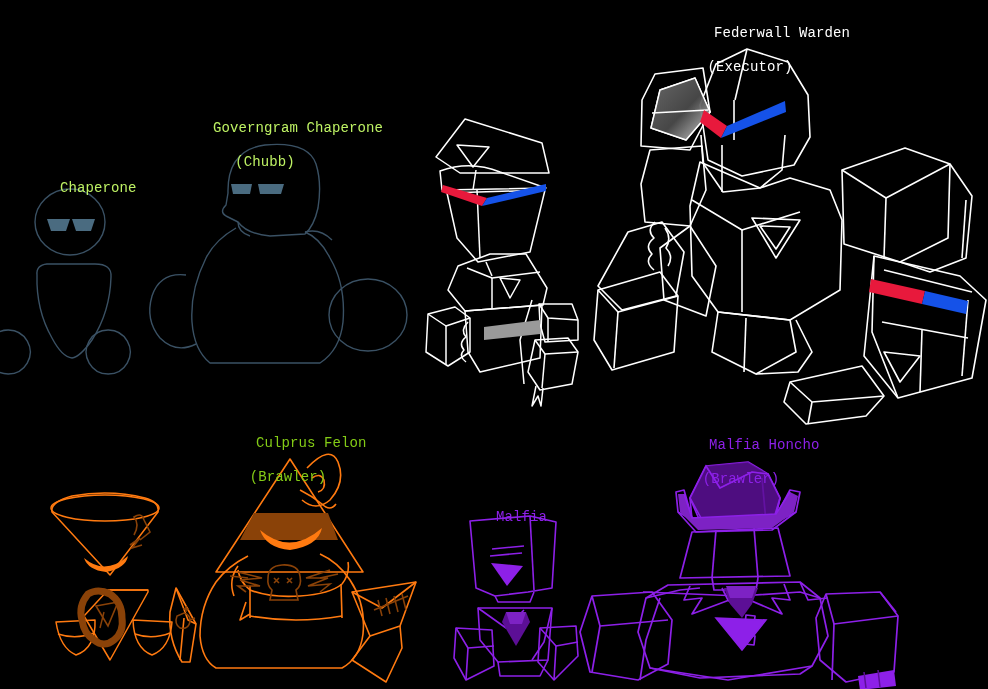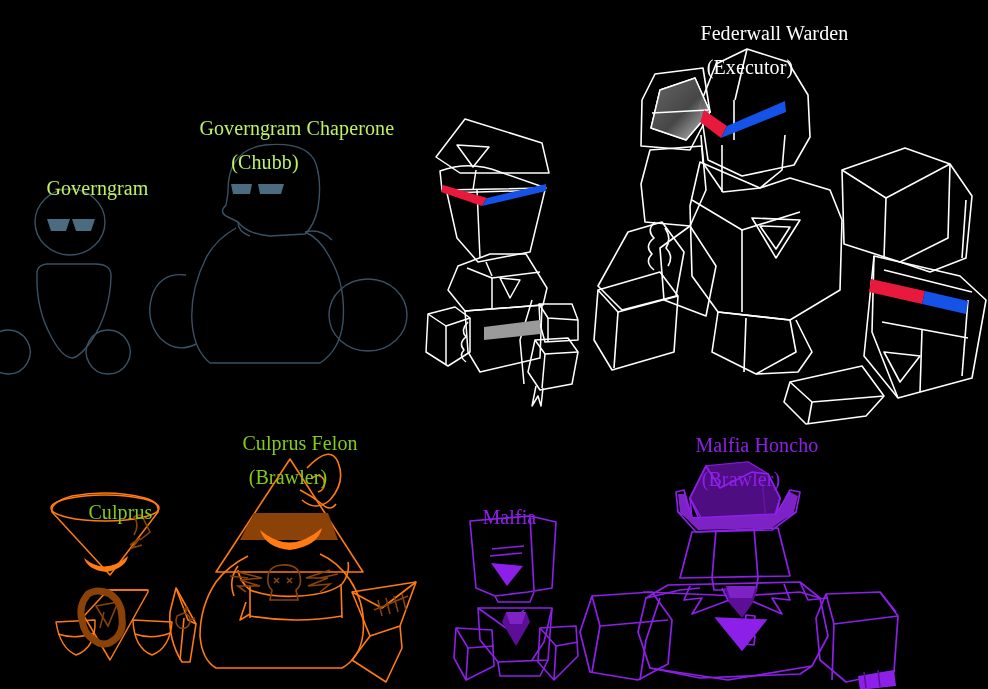--- a/index.html
+++ b/index.html
@@ -9,22 +9,22 @@
     font-family:"DejaVu Sans", sans-serif;
     position:relative;
   }
   #sheet{
     position:absolute;left:0;top:0;width:988px;height:689px;
     background:#000000;
   }
   svg.layer{position:absolute;left:0;top:0;width:988px;height:689px;overflow:visible;}
   .lbl{
     position:absolute;
-    font-family:Liberation Serif, serif;
-    font-size:20px;
+    font-family:Liberation Mono, monospace;
+    font-size:14px;
     line-height:17px;
     text-align:center;
     white-space:pre;
     letter-spacing:.1px;
     -webkit-font-smoothing:none;
   }
   .lbl.gov{color:#bef264;}
   .lbl.fed{color:#ffffff;}
   .lbl.cul{color:#84cc16;}
   .lbl.mal{color:#8d20e8;}
@@ -367,37 +367,34 @@
 
     <path d="M724 588 L758 588 L752 604 L742 618 L730 604 Z" fill="#5c0f96"></path>
     <path d="M726 586 L756 586 L752 598 L730 598 Z" fill="#7d22c4"></path>
 
     <path d="M858 676 L894 670 L896 686 L860 690 Z" fill="#8d20e8"></path>
     <path d="M864 672 L866 688" fill="none" stroke="#5c0f96" stroke-width="1.5"></path>
     <path d="M878 670 L880 687" fill="none" stroke="#5c0f96" stroke-width="1.5"></path>
   </svg>
 
   <div class="lbl gov" style="left:26px; top:163px; width:100px;">
-    <span>Governgram</span>
+    <span>Chaperone</span>
   </div>
 
   <div class="lbl gov" style="left:179px; top:103px; width:172px;">
     <span>Governgram Chaperone</span>
     <span class="sub">(Chubb)</span>
   </div>
 
 
   <div class="lbl fed" style="left:680px; top:8px; width:140px;">
     <span>Federwall Warden</span>
     <span class="sub">(Executor)</span>
   </div>
 
-  <div class="lbl cul" style="left:68px; top:487px; width:80px;">
-    <span>Culprus</span>
-  </div>
 
   <div class="lbl cul" style="left:222px; top:418px; width:132px;">
     <span>Culprus Felon</span>
     <span class="sub">(Brawler)</span>
   </div>
 
   <div class="lbl mal" style="left:462px; top:492px; width:66px;">
     <span>Malfia</span>
   </div>
 

